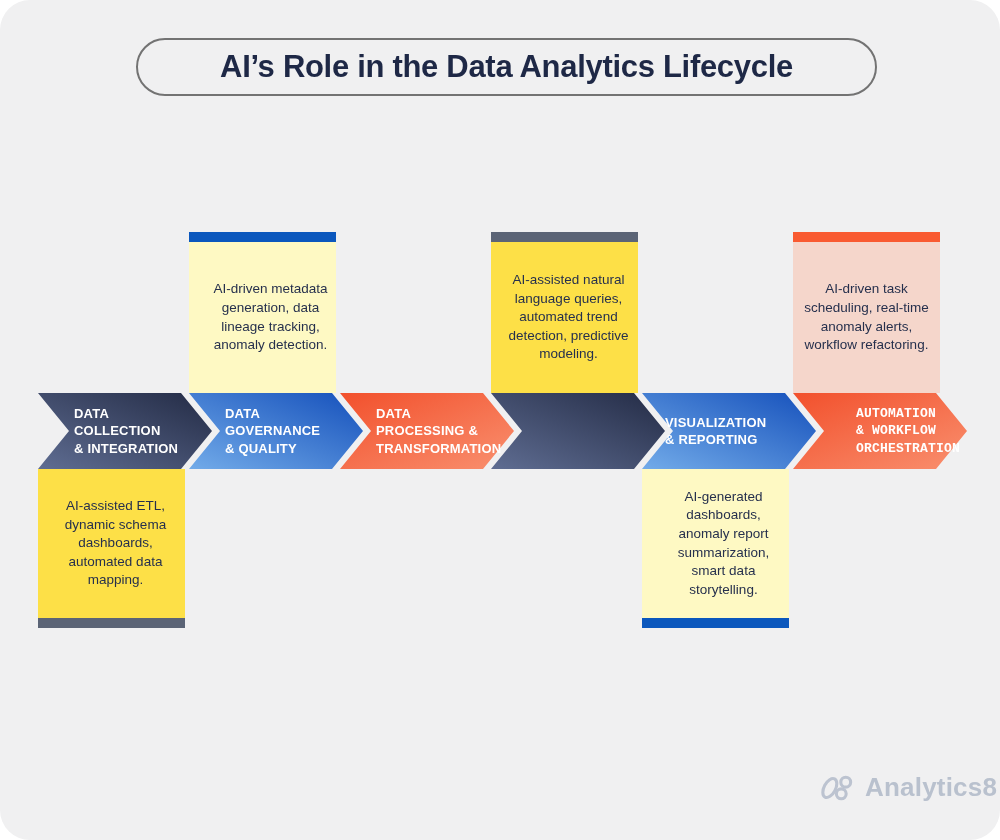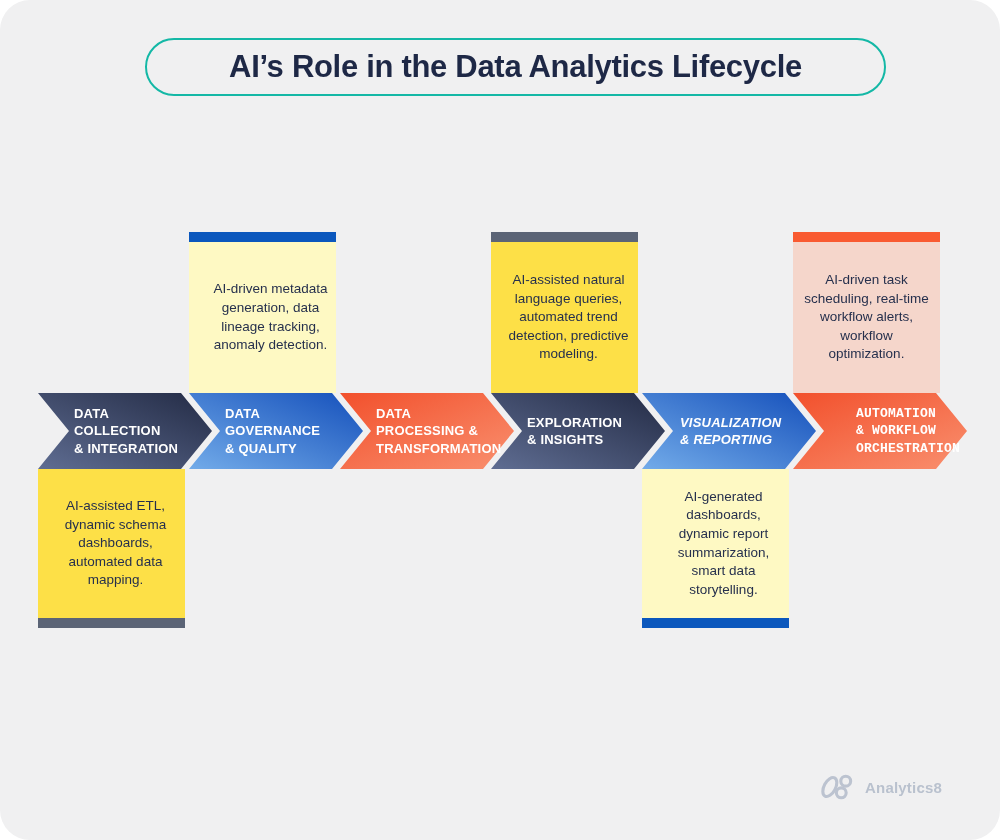--- a/index.html
+++ b/index.html
@@ -2,37 +2,37 @@
 <html><head>
 <meta charset="utf-8">
 <style>
   html,body{margin:0;padding:0;background:#ffffff;font-family:"Liberation Sans",sans-serif;}
   .canvas{
     position:relative;width:1000px;height:840px;background:#f0f0f1;
     border-radius:30px;overflow:hidden;
   }
   
   .title-box{
-    position:absolute;left:145px;top:38px;width:741px;height:58px;
-    border:2px solid #14b8a6;border-radius:31px;
+    position:absolute;left:136px;top:38px;width:741px;height:58px;
+    border:2px solid #737373;border-radius:31px;
     display:flex;align-items:center;justify-content:center;box-sizing:border-box;
   }
   .title-text{
     font-size:31px;font-weight:700;color:#1e2846;letter-spacing:-0.3px;white-space:nowrap;
   }
   
   .band{position:absolute;left:0;top:393px;width:1000px;height:76px;}
   .chev-label{
     position:absolute;top:393px;height:76px;width:126px;
     display:flex;align-items:center;
     color:#ffffff;font-size:13px;font-weight:700;line-height:1.32;
     letter-spacing:0.2px;white-space:pre-line;pointer-events:none;
   }
   .cl-1{left:74px;}.cl-2{left:225px;}.cl-3{left:376px;}
-  .cl-4{left:527px;}.cl-5{left:680px;font-style:italic;}.cl-6{left:856px;font-family:Liberation Mono, monospace;}
+  .cl-4{left:527px;}.cl-5{left:665px;}.cl-6{left:856px;font-family:Liberation Mono, monospace;}
   
   .card{
     position:absolute;width:147px;display:flex;flex-direction:column;box-sizing:border-box;
   }
   .card.above{top:232px;height:161px;}
   .card.below{top:469px;height:159px;}
   .card .accent{height:10px;flex:0 0 10px;}
   .card .body{
     flex:1;display:flex;align-items:center;justify-content:center;
     padding:6px 8px;box-sizing:border-box;
@@ -43,21 +43,21 @@
   .theme-blue .accent{background:#0b57bd;}
   .theme-blue .body{background:#fef9c3;padding-left:24px;}
   .theme-gray .accent{background:#5b6476;}
   .theme-gray .body{background:#fde047;padding-left:16px;}
   .theme-orange .accent{background:#f95a31;}
   .theme-orange .body{background:#f5d6cb;}
   
   .logo{
     position:absolute;left:818px;top:772px;display:flex;align-items:center;gap:7px;
   }
-  .logo-text{font-size:15px;font-weight:600;color:#b9c1ce;letter-spacing:0.2px;}
+  .logo-text{font-size:26px;font-weight:600;color:#b9c1ce;letter-spacing:0.2px;}
 </style>
 </head>
 <body>
 
 <div class="canvas">
 
   <div class="title-box">
     <span class="title-text">AI’s Role in the Data Analytics Lifecycle</span>
   </div>
 
@@ -86,57 +86,55 @@
 
   <div class="chev-label cl-1">DATA
 COLLECTION
 &amp; INTEGRATION</div>
   <div class="chev-label cl-2">DATA
 GOVERNANCE
 &amp; QUALITY</div>
   <div class="chev-label cl-3">DATA
 PROCESSING &amp;
 TRANSFORMATION</div>
-  <div class="chev-label cl-4">EXPLORATION
-&amp; INSIGHTS</div>
   <div class="chev-label cl-5">VISUALIZATION
 &amp; REPORTING</div>
   <div class="chev-label cl-6">AUTOMATION
 &amp; WORKFLOW
 ORCHESTRATION</div>
 
   <div class="card below theme-gray" style="left:38px">
     <div class="body">
       <p>AI-assisted ETL, dynamic schema dashboards, automated data mapping.</p>
     </div>
     <div class="accent"></div>
   </div>
   <div class="card below theme-blue" style="left:642px">
     <div class="body">
-      <p>AI-generated dashboards, dynamic report summarization, smart data storytelling.</p>
+      <p>AI-generated dashboards, anomaly report summarization, smart data storytelling.</p>
     </div>
     <div class="accent"></div>
   </div>
 
   <div class="card above theme-blue" style="left:189px">
     <div class="accent"></div>
     <div class="body">
       <p>AI-driven metadata generation, data lineage tracking, anomaly detection.</p>
     </div>
   </div>
   <div class="card above theme-gray" style="left:491px">
     <div class="accent"></div>
     <div class="body">
       <p>AI-assisted natural language queries, automated trend detection, predictive modeling.</p>
     </div>
   </div>
   <div class="card above theme-orange" style="left:793px">
     <div class="accent"></div>
     <div class="body">
-      <p>AI-driven task scheduling, real-time workflow alerts, workflow optimization.</p>
+      <p>AI-driven task scheduling, real-time anomaly alerts, workflow refactoring.</p>
     </div>
   </div>
 
   <div class="logo">
     <svg width="40" height="30" viewBox="0 0 44 32" xmlns="http://www.w3.org/2000/svg" fill="none" stroke="#bcc3d0" stroke-width="3.4">
       <ellipse cx="13" cy="16" rx="6.3" ry="11.3" transform="rotate(28 13 16)"></ellipse>
       <circle cx="30.5" cy="9.6" r="5.4"></circle>
       <circle cx="25.6" cy="22.4" r="5.4"></circle>
     </svg>
     <span class="logo-text">Analytics8</span>

